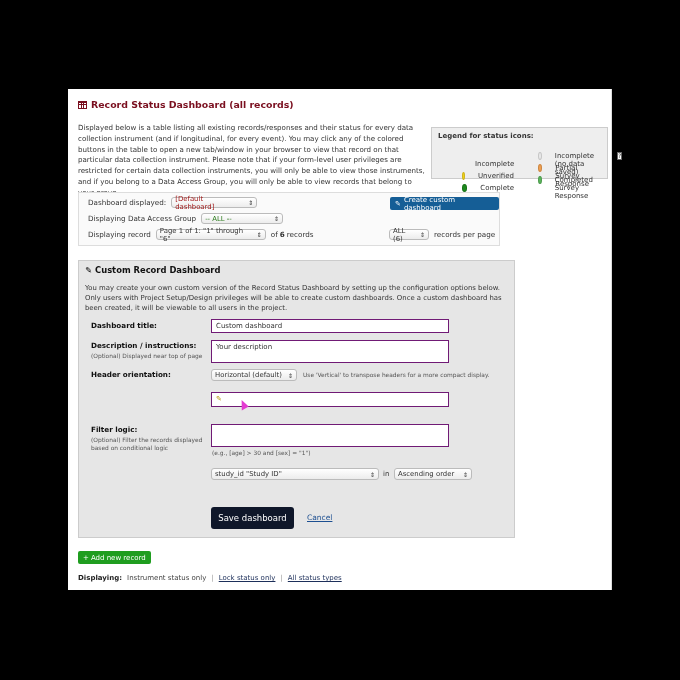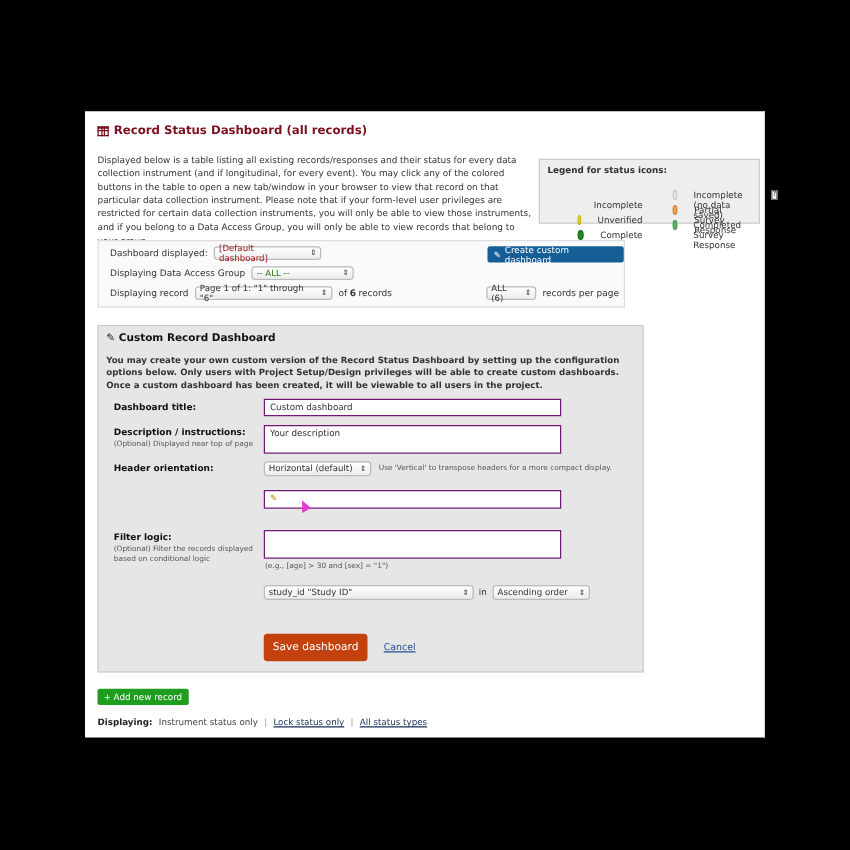--- a/index.html
+++ b/index.html
@@ -69,39 +69,39 @@
   .panel {
     position: absolute; left: 10px; top: 171px; width: 437px; height: 278px;
     background: #e6e6e6; border: 1px solid #ccc;
   }
   .panel-title {
     position: absolute; left: 6px; top: 4px; font-size: 8.4px; font-weight: bold; color: #111;
     display: flex; align-items: center; gap: 3px;
   }
   .panel-desc {
     position: absolute; left: 6px; top: 22px; width: 428px;
-    font-size: 6.9px; line-height: 10px; color: #333; font-weight: bold;
+    font-size: 6.9px; line-height: 10px; color: #333;
   }
   .frow { position: absolute; left: 12px; }
   .flabel { font-size: 7.2px; font-weight: bold; color: #111; }
   .fnote { font-size: 5.9px; color: #555; line-height: 8px; margin-top: 2px; }
   .input {
     position: absolute; background: #fff; border: 1px solid #701a75;
     font-size: 7px; color: #333; padding: 2px 4px;
   }
   .pencil { color: #b39100; font-size: 7px; }
   .cursor {
     position: absolute; width: 0; height: 0;
     border-left: 5px solid transparent; border-right: 3px solid transparent;
     border-bottom: 9px solid #e33bd1; transform: rotate(-30deg);
   }
   .hint { position: absolute; font-size: 5.9px; color: #555; }
   .btn-save {
     position: absolute; left: 132px; top: 246px; width: 83px; height: 22px;
-    background: #c2410c; color: #fff; border-radius: 3px; font-size: 8.5px;
+    background: #0f172a; color: #fff; border-radius: 3px; font-size: 8.5px;
     display: flex; align-items: center; justify-content: center;
   }
   .cancel {
     position: absolute; left: 228px; top: 252px; font-size: 7.5px; color: #1d4f91;
     text-decoration: underline;
   }
   .btn-add {
     position: absolute; left: 10px; top: 462px; height: 13px; padding: 0 5px;
     background: #1f9d1f; color: #fff; border-radius: 2px; font-size: 7px;
     display: flex; align-items: center; gap: 2px;

